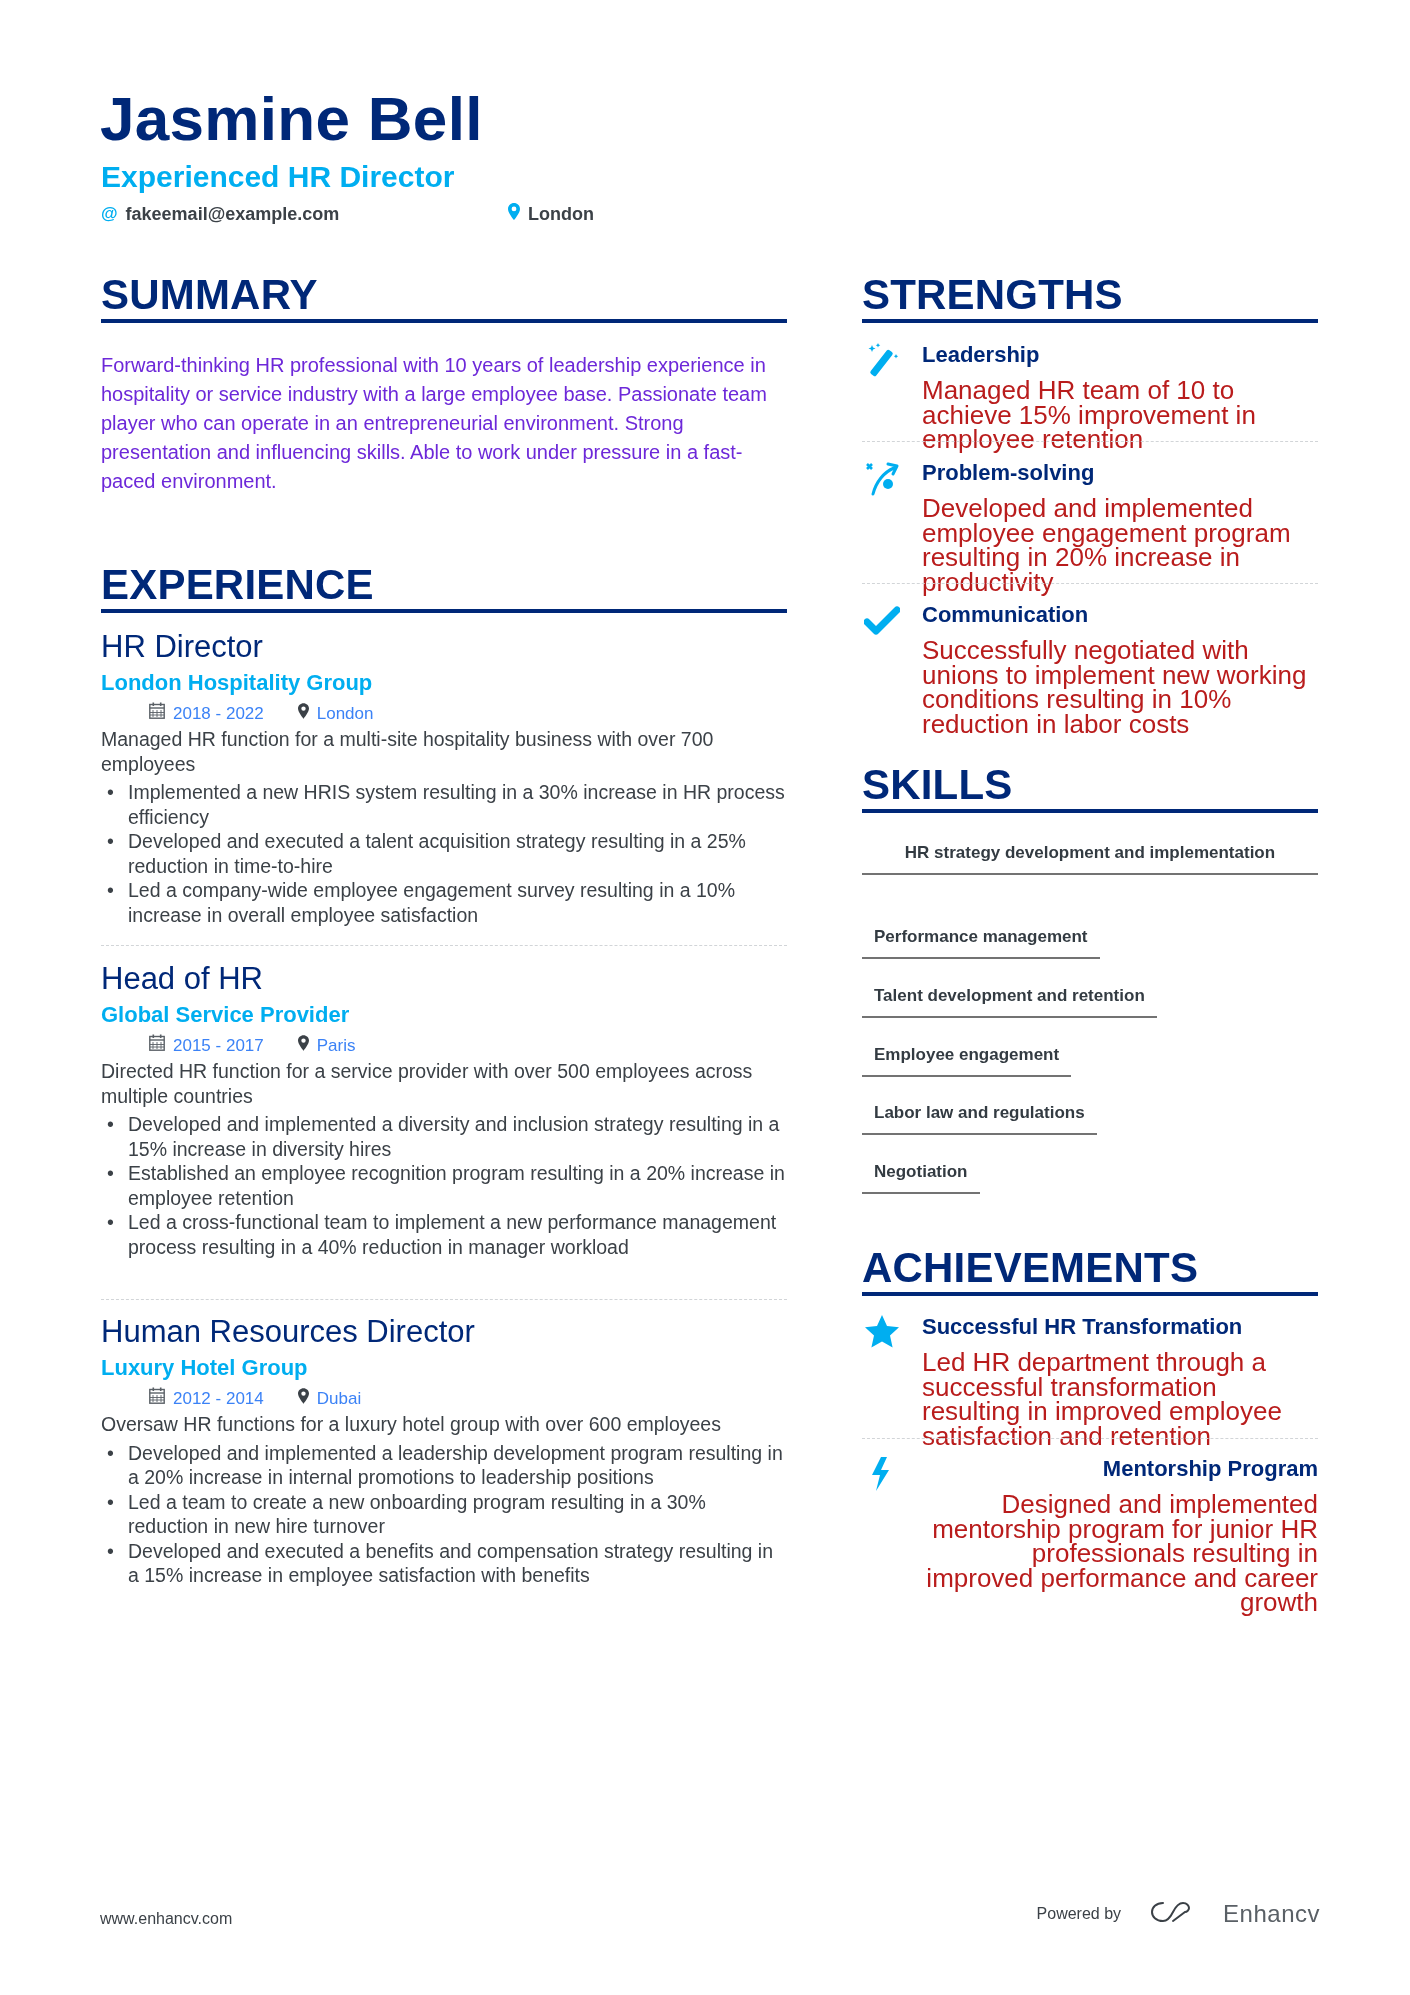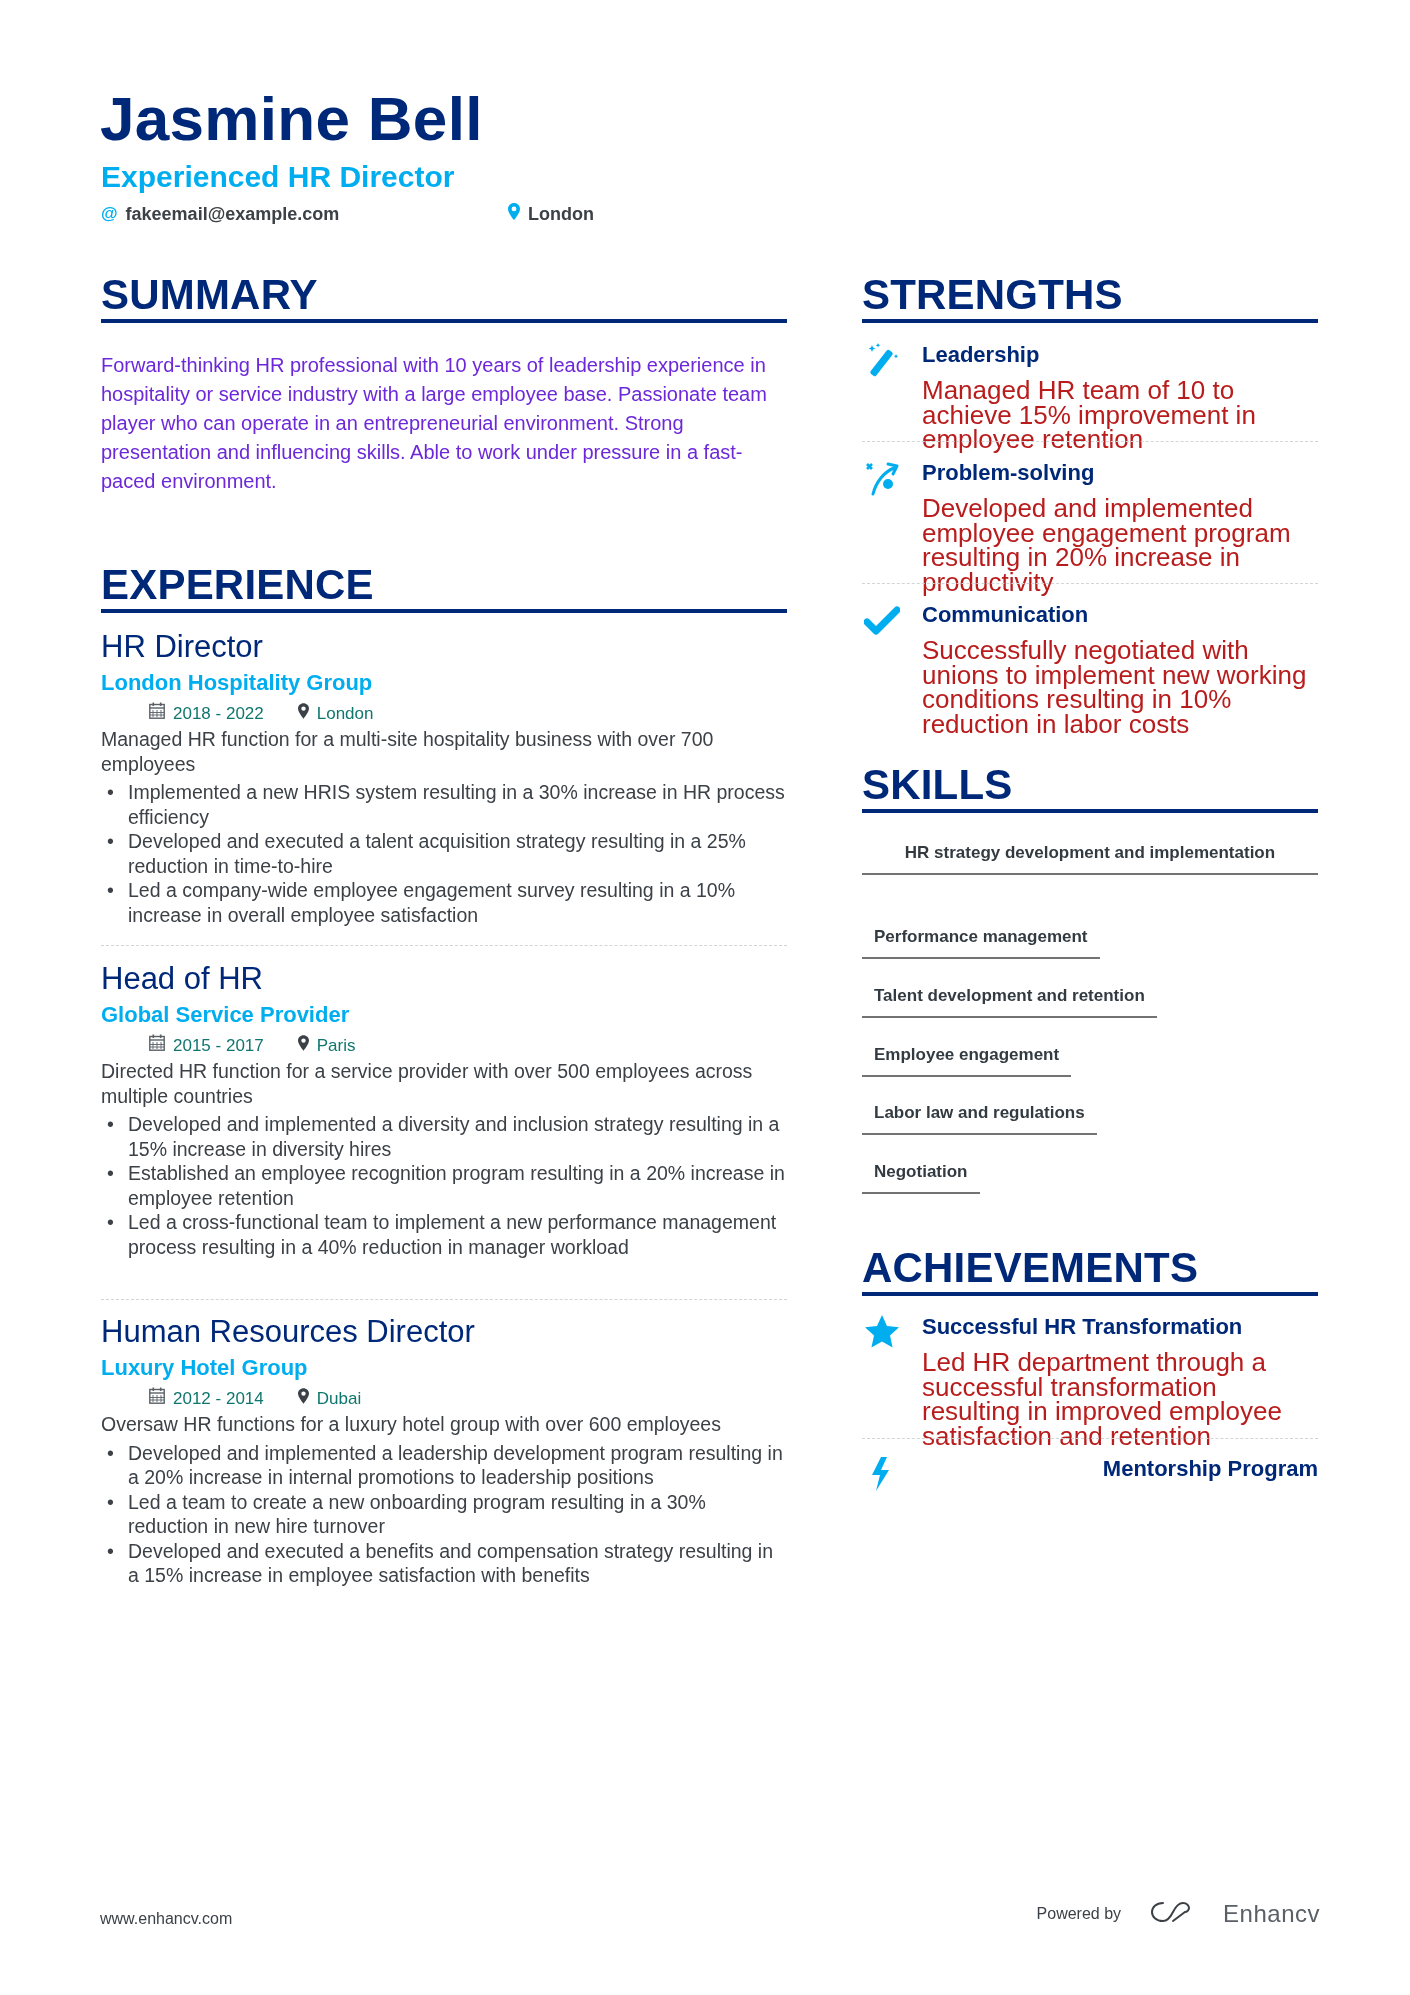--- a/index.html
+++ b/index.html
@@ -9,21 +9,21 @@
   .name { left: 100px; top: 84px; font-size: 62px; font-weight: 700; color: #002878; letter-spacing: 0.3px; line-height: 70px; }
   .title { left: 101px; top: 158px; font-size: 30px; font-weight: 700; color: #00aef0; line-height: 38px; }
   .contact { top: 202px; font-size: 18px; font-weight: 700; color: #3b4147; display: flex; align-items: center; gap: 8px; line-height: 24px; }
   .contact .ic { color: #00aef0; font-size: 17px; font-weight: 700; }
   .sec-h { font-size: 42px; font-weight: 700; color: #002878; line-height: 50px; letter-spacing: 0.2px; }
   .rule { height: 4px; background: #002878; }
   .summary-text { font-size: 20px; line-height: 29px; color: #6d28d9; margin-top: 12px; }
   .job { position: absolute; left: 101px; width: 686px; }
   .job-title { font-size: 31px; color: #002878; line-height: 38px; }
   .job-co { font-size: 22px; font-weight: 700; color: #00aef0; line-height: 30px; margin-top: 2px; }
-  .job-meta { display: flex; align-items: center; font-size: 17px; color: #0f766e; line-height: 26px; margin-top: 3px; padding-left: 48px; }
+  .job-meta { display: flex; align-items: center; font-size: 17px; color: #3b82f6; line-height: 26px; margin-top: 3px; padding-left: 48px; }
   .job-meta .m { display: flex; align-items: center; gap: 8px; margin-right: 34px; }
   .job-desc { font-size: 19.5px; line-height: 24.5px; margin-top: 0; }
   .job-bullets { list-style: none; margin-top: 4px; }
   .job-bullets li { position: relative; padding-left: 27px; font-size: 19.5px; line-height: 24.5px; }
   .job-bullets li::before { content: "•"; position: absolute; left: 6px; top: 0; color: #3b4147; }
   .dash { border-top: 1.5px dashed #d2d5d8; }
   .item { position: absolute; left: 862px; width: 456px; }
   .item .ico { position: absolute; left: 2px; top: 2px; width: 36px; height: 36px; }
   .item-title { margin-left: 60px; font-size: 22px; font-weight: 700; color: #002878; line-height: 30px; }
   .item-desc { margin-left: 60px; font-size: 26px; line-height: 24.5px; margin-top: 8px; color: #b91c1c; }
@@ -212,20 +212,21 @@
 </div>
 <div class="abs dash" style="left:862px; top:1438px; width:456px;"></div>
 
 <div class="item" style="top:1454px;text-align:right;">
   <span class="ico">
     <svg width="36" height="36" viewBox="0 0 36 36">
         <path d="M17 1l-9 18h8l-4 16 13-21h-8l6-13z" fill="#00aef0"></path>
       </svg>
   </span>
   <div class="item-title">Mentorship Program</div>
+  <div class="item-desc">Designed and implemented mentorship program for junior HR professionals resulting in improved performance and career growth</div>
 </div>
 
 <div class="abs footer-l">www.enhancv.com</div>
 <div class="abs footer-r">
   <span>Powered by</span>
   <span>
     <svg width="46" height="24" viewBox="0 0 46 24">
         <path d="M14 3C7 3 3 7.5 3 12s4 9 11 9c4 0 7-3 10-9s6-9 10-9c4 0 6 3 6 5s-2 4-4 4l-12 9" stroke="#3b4147" stroke-width="2" fill="none" stroke-linecap="round"></path>
       </svg>
   </span>

